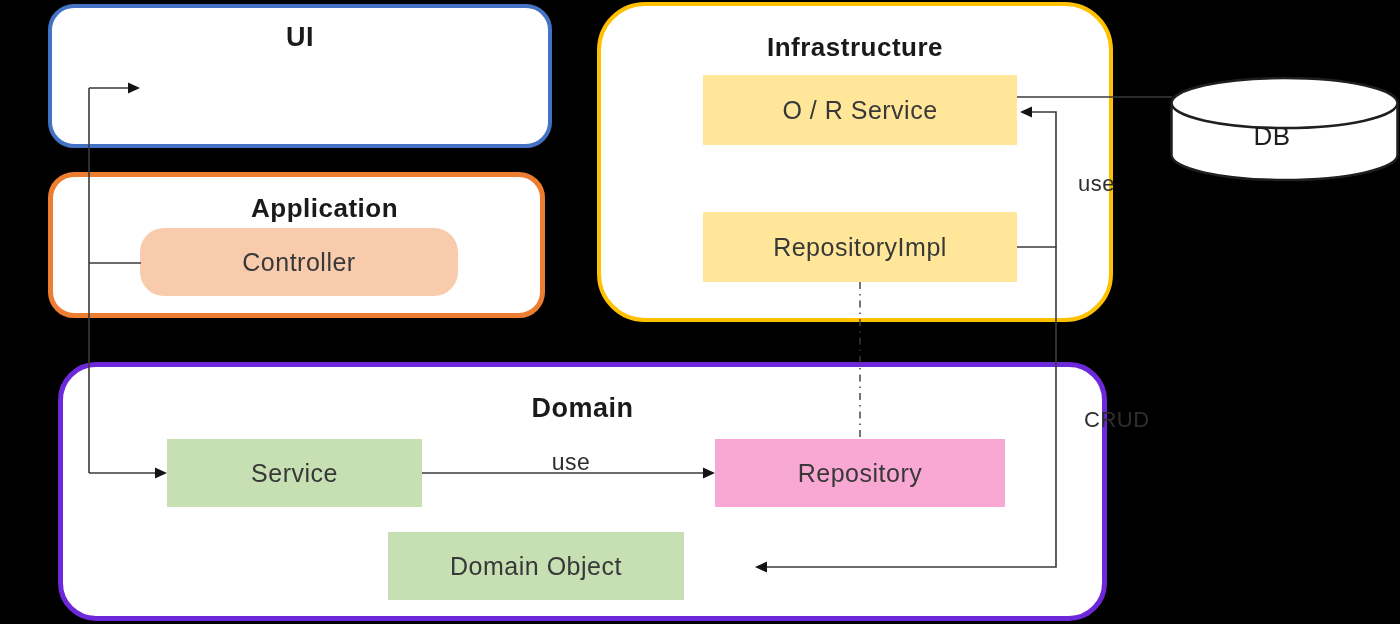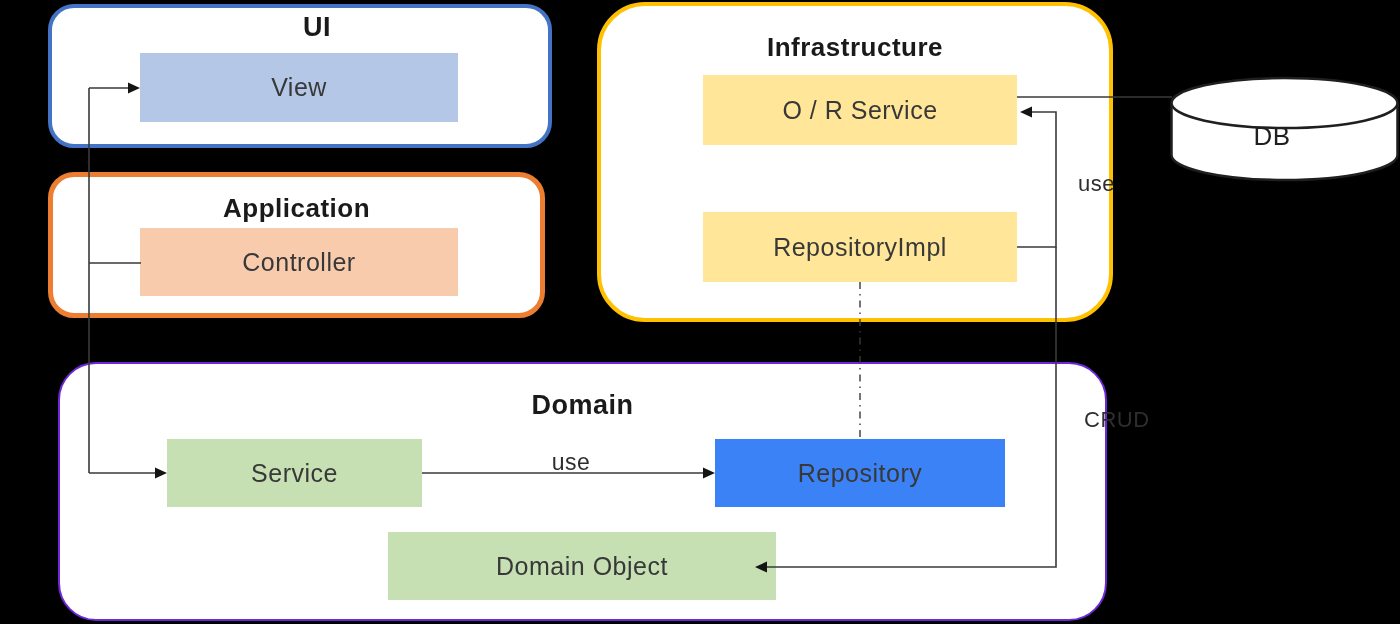--- a/index.html
+++ b/index.html
@@ -8,45 +8,45 @@
     overflow:hidden;font-family:"Liberation Sans","DejaVu Sans",sans-serif;
   }
   .panel{position:absolute;background:#fff;box-sizing:border-box;}
   .panel-title{
     position:absolute;left:0;width:100%;text-align:center;
     font-weight:bold;font-size:27px;color:#1a1a1a;letter-spacing:.5px;
   }
   #ui-panel{left:48px;top:4px;width:504px;height:144px;border:4px solid #4472C4;border-radius:26px;}
   #app-panel{left:48px;top:172px;width:497px;height:146px;border:5px solid #ED7D31;border-radius:26px;}
   #infra-panel{left:597px;top:2px;width:516px;height:320px;border:4px solid #FFC000;border-radius:48px;}
-  #domain-panel{left:58px;top:362px;width:1049px;height:259px;border:2px solid #6d28d9;border-radius:38px;}
+  #domain-panel{left:58px;top:362px;width:1049px;height:259px;border:5px solid #6d28d9;border-radius:38px;}
   .node{
     position:absolute;display:flex;align-items:center;justify-content:center;
     font-size:25px;color:#383838;letter-spacing:.5px;
   }
   #view-node{left:140px;top:53px;width:318px;height:69px;background:#B4C7E7;}
-  #controller-node{left:140px;top:228px;width:318px;height:68px;background:#F8CBAD;}
+  #controller-node{left:140px;top:228px;width:318px;height:68px;background:#F8CBAD;border-radius:24px;}
   #ormapper-node{left:703px;top:75px;width:314px;height:70px;background:#FFE699;}
   #repoimpl-node{left:703px;top:212px;width:314px;height:70px;background:#FFE699;}
   #service-node{left:167px;top:439px;width:255px;height:68px;background:#C6E0B4;}
-  #repository-node{left:715px;top:439px;width:290px;height:68px;background:#3b82f6;}
-  #domainobject-node{left:388px;top:532px;width:388px;height:68px;background:#C6E0B4;}
+  #repository-node{left:715px;top:439px;width:290px;height:68px;background:#f9a8d4;}
+  #domainobject-node{left:388px;top:532px;width:296px;height:68px;background:#C6E0B4;}
   #db-label{left:1171px;top:119px;width:202px;height:34px;background:transparent;font-size:26px;color:#1f1f1f;text-align:right;}
   #edges-svg{position:absolute;left:0;top:0;pointer-events:none;}
   .edge{stroke:#3a3a3a;stroke-width:1.6;fill:none;}
   .edge-dashdot{stroke:#3a3a3a;stroke-width:1.4;fill:none;stroke-dasharray:7 5 1.5 5;}
   .arrowhead{fill:#141414;stroke:none;}
   .cyl{fill:#fff;stroke:#1f1f1f;stroke-width:2.5;}
   .edge-label{position:absolute;font-size:22px;color:#2e2e2e;letter-spacing:.5px;white-space:nowrap;}
   #label-use-domain{left:541px;top:449px;width:60px;text-align:center;font-size:23px;}
   #label-use-infra{left:1078px;top:171px;}
   #label-connect{left:1040px;top:62px;}
   #label-crud{left:1076px;top:407px;margin-left:8px;}
-  #ui-title{top:4px;padding-left:17px;}
-  #app-title{top:16px;font-size:26px;}
+  #ui-title{top:14px;}
+  #app-title{top:16px;font-size:26px;padding-left:28px;}
   #infra-title{top:26px;font-size:26px;}
   #domain-title{top:26px;}
 </style>
 </head>
 <body>
 
 <div id="canvas">
 
   <div class="panel" id="ui-panel">
     <div class="panel-title" id="ui-title">UI</div>
@@ -54,21 +54,20 @@
   <div class="panel" id="app-panel">
     <div class="panel-title" id="app-title">Application</div>
   </div>
   <div class="panel" id="infra-panel">
     <div class="panel-title" id="infra-title">Infrastructure</div>
   </div>
   <div class="panel" id="domain-panel">
     <div class="panel-title" id="domain-title">Domain</div>
   </div>
 
-  <div class="node" id="view-node">View</div>
   <div class="node" id="controller-node">Controller</div>
   <div class="node" id="ormapper-node">O / R Service</div>
   <div class="node" id="service-node">Service</div>
   <div class="node" id="repoimpl-node">RepositoryImpl</div>
   <div class="node" id="repository-node">Repository</div>
   <div class="node" id="domainobject-node">Domain Object</div>
 
   <svg id="edges-svg" width="1400" height="624" viewBox="0 0 1400 624">
 
     <path class="cyl" d="M1171.5 103 V155 A113 25 0 0 0 1397.5 155 V103"></path>

